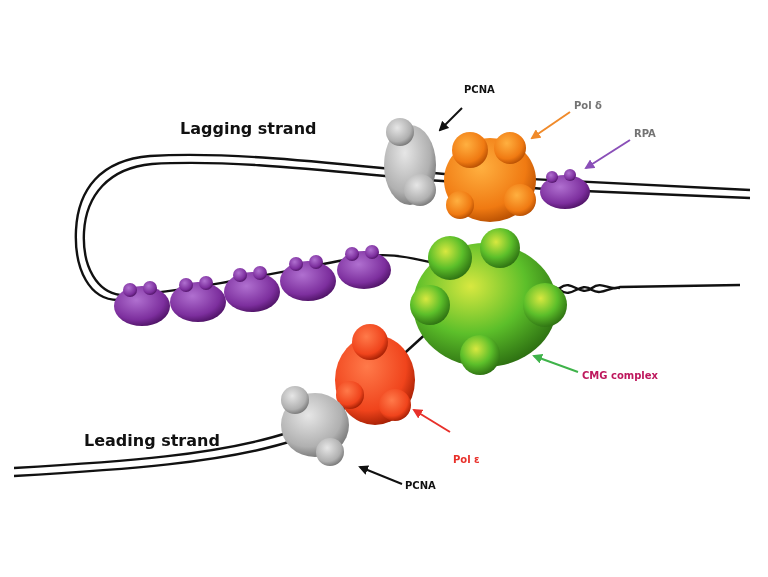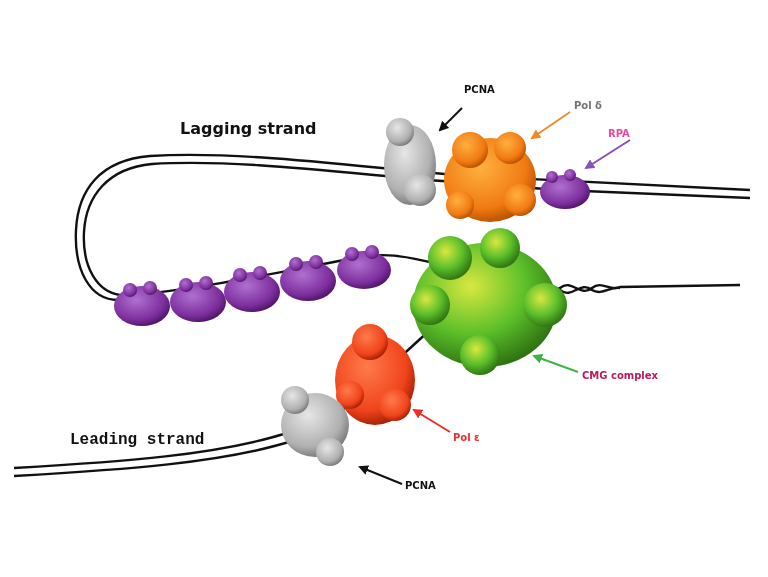--- a/index.html
+++ b/index.html
@@ -144,19 +144,19 @@
 
   <line x1="462" y1="108" x2="440" y2="130" stroke="#111" stroke-width="2" marker-end="url(#ah-black)"></line>
   <line x1="570" y1="112" x2="532" y2="138" stroke="#f08a2a" stroke-width="2" marker-end="url(#ah-orange)"></line>
   <line x1="630" y1="140" x2="586" y2="168" stroke="#8a4fb8" stroke-width="2" marker-end="url(#ah-purple)"></line>
   <line x1="578" y1="372" x2="534" y2="356" stroke="#3fb34a" stroke-width="2" marker-end="url(#ah-green)"></line>
   <line x1="450" y1="432" x2="414" y2="410" stroke="#e8302a" stroke-width="2" marker-end="url(#ah-red)"></line>
   <line x1="402" y1="484" x2="360" y2="467" stroke="#111" stroke-width="2" marker-end="url(#ah-black)"></line>
 </svg>
 
 <div class="lbl lbl-strand" style="left:180px; top:119px;">Lagging strand</div>
-<div class="lbl lbl-strand" style="left:70px; top:431px;font-family:Liberation Mono, monospace;">Leading strand</div>
+<div class="lbl lbl-strand" style="left:84px; top:431px;">Leading strand</div>
 <div class="lbl lbl-small" style="left:464px; top:84px; color:#111;">PCNA</div>
 <div class="lbl lbl-small" style="left:574px; top:100px; color:#737373;">Pol δ</div>
-<div class="lbl lbl-small" style="left:608px; top:128px; color:#ec4899;">RPA</div>
+<div class="lbl lbl-small" style="left:634px; top:128px; color:#737373;">RPA</div>
 <div class="lbl lbl-small" style="left:582px; top:370px; color:#be185d;">CMG complex</div>
-<div class="lbl lbl-small" style="left:453px; top:432px; color:#e8302a;text-align:right;">Pol ε</div>
+<div class="lbl lbl-small" style="left:453px; top:454px; color:#e8302a;text-align:right;">Pol ε</div>
 <div class="lbl lbl-small" style="left:405px; top:480px; color:#111;">PCNA</div>
 
 </body></html>

